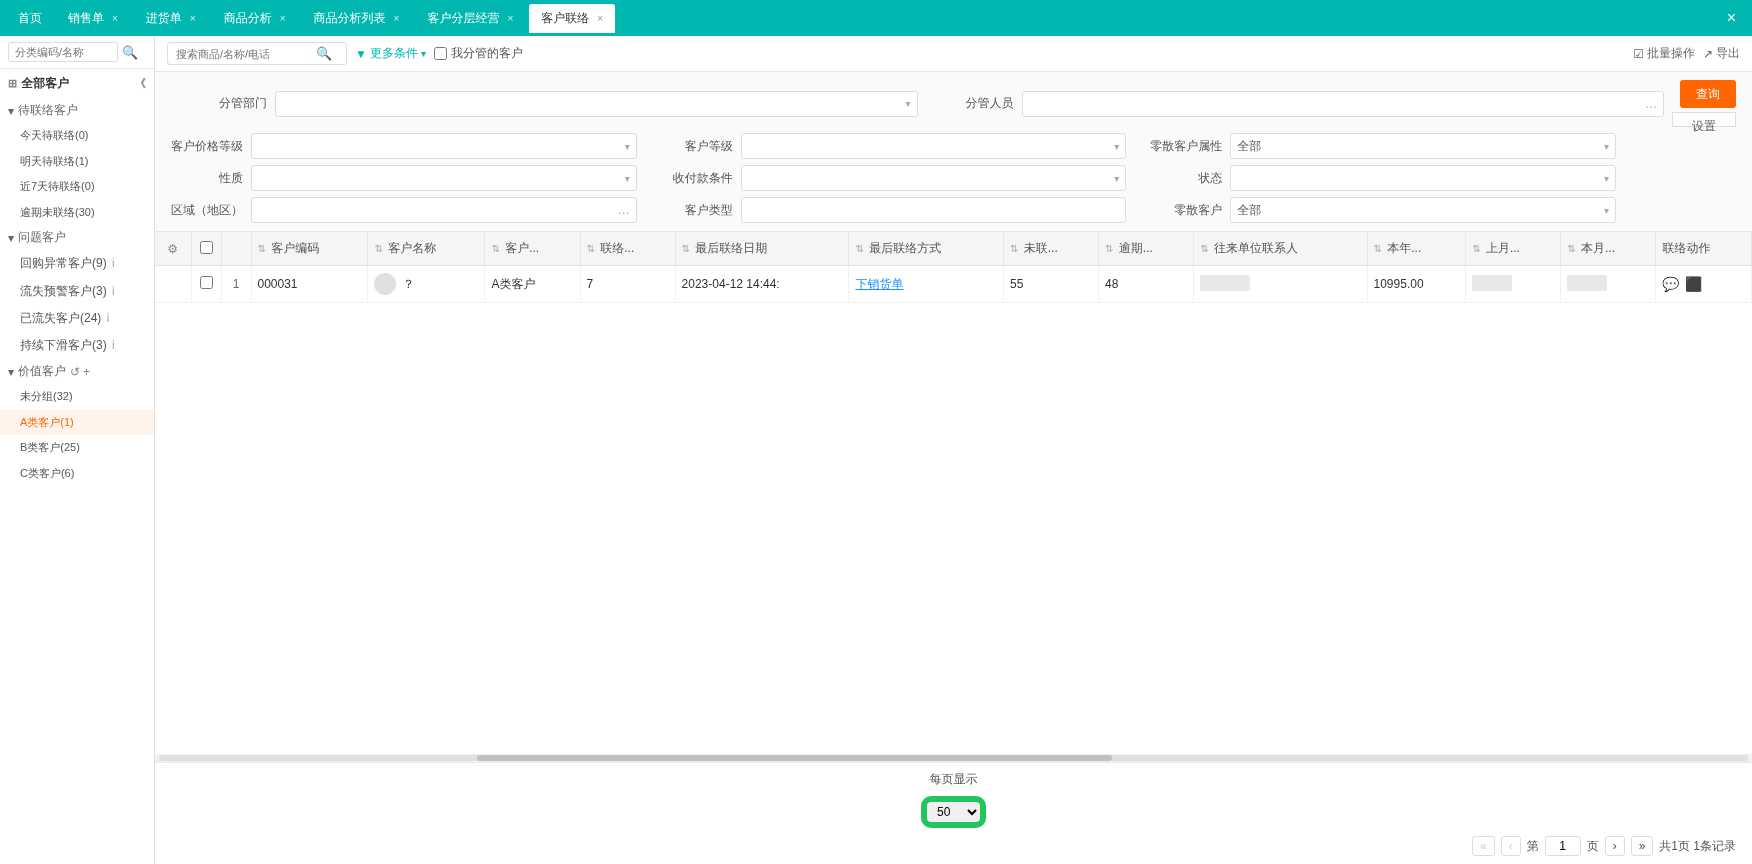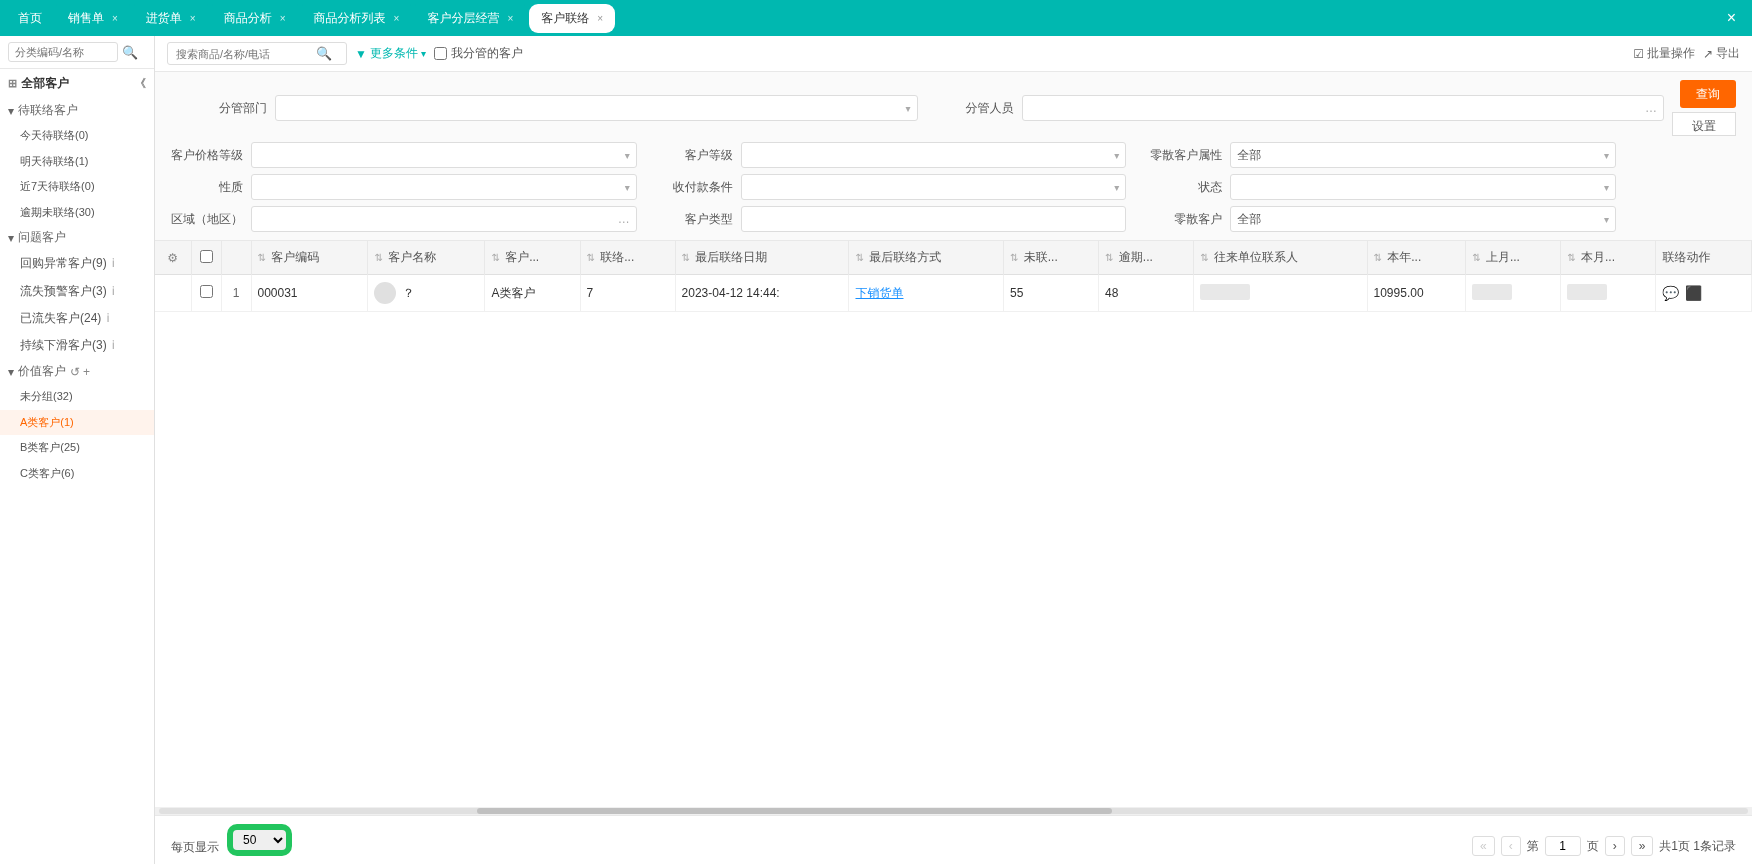--- a/index.html
+++ b/index.html
@@ -22,21 +22,20 @@
       border-radius: 3px 3px 0 0;
       font-size: 12px;
       display: flex;
       align-items: center;
       gap: 4px;
       white-space: nowrap;
     }
     .nav-tab.active {
       background: #fff;
       color: #333;
-      border-radius: 9px;
     }
     .nav-tab .close-x {
       font-size: 10px;
       color: rgba(255,255,255,0.8);
       margin-left: 4px;
     }
     .nav-tab.active .close-x { color: #999; }
     .nav-home { color: #fff; font-size: 12px; padding: 6px 10px; cursor: pointer; }
     .top-nav-right {
       margin-left: auto;
@@ -281,21 +280,21 @@
       height: 28px;
     }
     .setting-btn {
       background: #fff;
       color: #555;
       border: 1px solid #ddd;
       border-radius: 0;
       padding: 5px 16px;
       font-size: 12px;
       cursor: pointer;
-      height: 24px;
+      height: 15px;
     }
     .filter-actions {
       display: flex;
       flex-direction: column;
       gap: 4px;
       margin-left: 8px;
     }
 
     
     .table-container {
@@ -347,25 +346,26 @@
     }
     .action-icon {
       color: #aaa;
       cursor: pointer;
       font-size: 14px;
     }
 
     
     .pagination-bar {
       display: flex;
-      align-items: flex-end;
+      align-items: center;
       padding: 8px 16px;
       border-top: 1px solid #e8e8e8;
       background: #fff;
       gap: 8px;
+      flex-direction: column;
     }
     .pagination-bar .page-size-label {
       color: #555;
       font-size: 12px;
     }
     .pagination-bar select {
       border: 6px solid #22c55e;
       border-radius: 10px;
       padding: 2px 6px;
       font-size: 12px;

